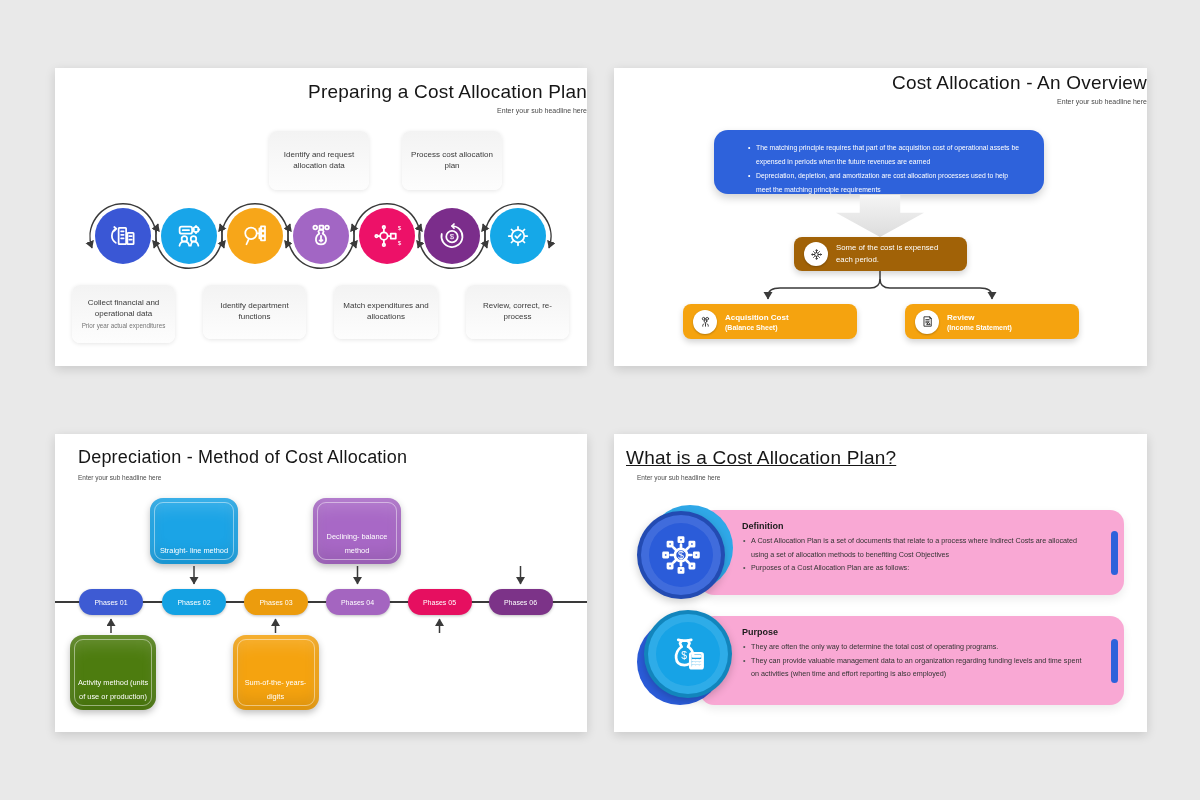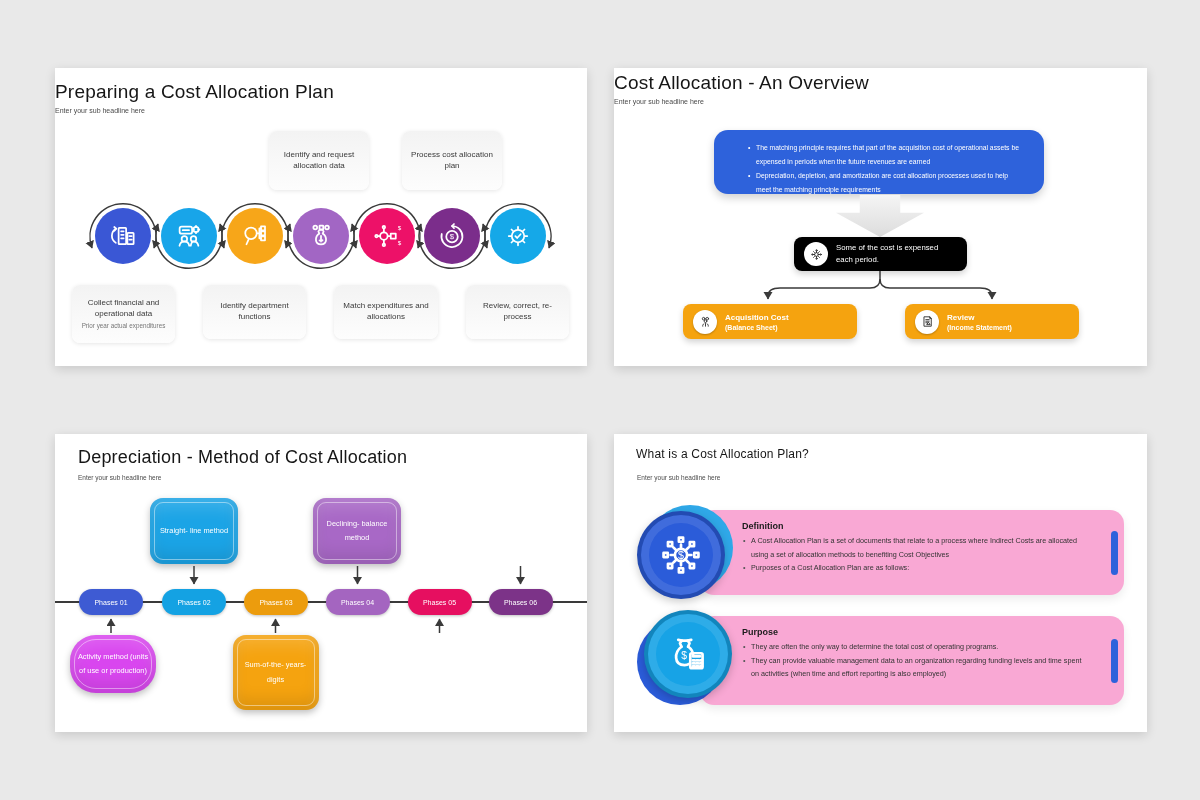--- a/index.html
+++ b/index.html
@@ -1,20 +1,20 @@
 <!DOCTYPE html>
 <html><head>
 <meta charset="utf-8">
 <style>
   html,body{margin:0;padding:0;}
   body{background:#e9e9e9;font-family:"Liberation Sans","DejaVu Sans",sans-serif;}
   #canvas{position:relative;width:1200px;height:800px;background:#e9e9e9;overflow:hidden;}
   .slide{position:absolute;background:#ffffff;box-shadow:0 3px 10px rgba(0,0,0,0.14);}
   .s-title{font-size:19px;color:#161616;letter-spacing:.2px;font-weight:500;}
-  .center{text-align:left;}
+  .center{text-align:right;}
   .s-sub{font-size:7px;color:#4a4a4a;}
   
   .mini-box{position:absolute;background:linear-gradient(180deg,#f3f3f3,#fdfdfd);border-radius:8px;
     box-shadow:0 1px 4px rgba(0,0,0,0.10);display:flex;flex-direction:column;justify-content:center;
     align-items:center;text-align:center;font-size:8px;color:#3a3a3a;line-height:1.35;padding:4px 6px;box-sizing:border-box;}
   .mini-sub{font-size:6.3px;color:#777;margin-top:2px;line-height:1.3;}
   .step-circle{position:absolute;width:56px;height:56px;border-radius:50%;display:flex;align-items:center;justify-content:center;}
   .step-circle svg{width:30px;height:30px;}
   
   .bluebox{position:absolute;border-radius:14px;color:#fff;box-sizing:border-box;box-shadow:0 4px 8px rgba(0,0,0,0.18);}
@@ -27,21 +27,21 @@
     box-shadow:0 3px 6px rgba(0,0,0,0.18);}
   .wcircle{width:24px;height:24px;border-radius:50%;background:#fff;flex:0 0 24px;display:flex;align-items:center;justify-content:center;
     box-shadow:0 1px 2px rgba(0,0,0,0.25);margin:0 8px 0 10px;}
   .wcircle svg{width:15px;height:15px;}
   .flow-title{font-size:8px;font-weight:bold;line-height:1.55;}
   .flow-sub{font-size:7px;font-weight:bold;}
   
   .pill{position:absolute;width:64px;height:26px;border-radius:13px;color:#fff;font-size:7px;
     display:flex;align-items:center;justify-content:center;box-shadow:0 1px 3px rgba(0,0,0,0.25);}
   .method{position:absolute;border-radius:13px;color:#fff;font-size:7.4px;line-height:1.9;text-align:center;
-    display:flex;align-items:center;justify-content:center;padding:6px;box-sizing:border-box;
+    display:flex;align-items:flex-end;justify-content:center;padding:6px;box-sizing:border-box;
     box-shadow:0 3px 7px rgba(0,0,0,0.25), inset 0 10px 16px rgba(255,255,255,0.16), inset 0 -10px 16px rgba(0,0,0,0.10);
     outline:1px solid rgba(255,255,255,0.45);outline-offset:-5px;}
   .tl-line{position:absolute;height:1.5px;background:#3a3a3a;}
   
   .card{position:absolute;background:#f9a8d4;border-radius:14px;box-shadow:0 4px 10px rgba(0,0,0,0.08);box-sizing:border-box;}
   .card h3{margin:0 0 3px 0;font-size:9px;color:#1c1c1c;}
   .card ul{margin:0;padding:0;list-style:none;}
   .card li{font-size:7.2px;color:#333;line-height:1.9;position:relative;padding-left:9px;}
   .card li::before{content:"•";position:absolute;left:1px;top:0;color:#555;}
   .accent-bar{position:absolute;width:7px;border-radius:3.5px;}
@@ -196,21 +196,21 @@
 
     <div class="bluebox" style="left: 100px; top: 62px; width: 330px; height: 64px; background: rgb(46, 98, 219);">
       <ul>
         <li>The matching principle requires that part of the acquisition cost of operational assets be expensed in periods when the future revenues are earned</li>
         <li>Depreciation, depletion, and amortization are cost allocation processes  used to help meet the matching principle requirements</li>
       </ul>
     </div>
 
     <div class="big-arrow" style="left:222px;top:127px;width:88px;height:42px;"></div>
 
-    <div class="flowbox" style="left: 180px; top: 169px; width: 173px; height: 34px; background: #000000;">
+    <div class="flowbox" style="left: 180px; top: 169px; width: 173px; height: 34px; background: #a16207;">
       <div class="wcircle">
         <svg viewBox="0 0 24 24">
             <g class="dk">
           <circle cx="12" cy="12" r="3"></circle>
               <path d="M12 6.5v2.5M12 15v2.5M6.5 12H9M15 12h2.5"></path>
           <circle cx="12" cy="5.4" r="1.1"></circle>
               <circle cx="12" cy="18.6" r="1.1"></circle>
               <circle cx="5.4" cy="12" r="1.1"></circle>
               <circle cx="18.6" cy="12" r="1.1"></circle>
           <path d="M7.3 7.3l1.5 1.5M15.2 15.2l1.5 1.5M16.7 7.3l-1.5 1.5M8.8 15.2l-1.5 1.5"></path>
@@ -293,30 +293,30 @@
     <div class="pill" style="left: 270.5px; top: 155px; background: rgb(164, 101, 192);">
       <span>Phases 04</span>
       </div>
     <div class="pill" style="left: 352.5px; top: 155px; background: rgb(230, 15, 96);">
       <span>Phases 05</span>
       </div>
     <div class="pill" style="left: 433.5px; top: 155px; background: rgb(124, 51, 136);">
       <span>Phases 06</span>
       </div>
 
-    <div class="method" style="left: 15px; top: 201px; width: 86px; height: 58px; background: #d946ef; border-radius: 26px;">
+    <div class="method" style="left: 15px; top: 201px; width: 86px; height: 75px; background: #4d7c0f;">
       <span>Activity method (units of use or production)</span>
     </div>
     <div class="method" style="left: 177.5px; top: 201px; width: 86px; height: 75px; background: rgb(245, 163, 15);">
       <span>Sum-of-the- years- digits</span>
     </div>
   </div>
 
   <div class="slide" style="left:614px;top:434px;width:533px;height:298px;">
-    <div class="s-title" style="position:absolute;left:22px;top:13px;font-size:12px;">What is a Cost Allocation Plan?</div>
+    <div class="s-title" style="position:absolute;left:12px;top:13px;font-size:19px;text-decoration:underline;">What is a Cost Allocation Plan?</div>
     <div class="s-sub" style="position:absolute;left:23px;top:40px;font-size:6.5px;">Enter your sub headline here</div>
 
     <div class="card" style="left:86px;top:76px;width:424px;height:85px;padding:11px 40px 0 42px;">
       <h3>Definition</h3>
       <ul>
         <li>A Cost Allocation Plan is a set of documents  that relate to a process  where Indirect Costs are allocated using a set of allocation methods  to benefiting Cost Objectives</li>
         <li>Purposes of a Cost Allocation Plan are as follows:</li>
       </ul>
     </div>
     <div class="accent-bar" style="left: 497px; top: 97px; height: 44px; background: rgb(46, 98, 219);"></div>

